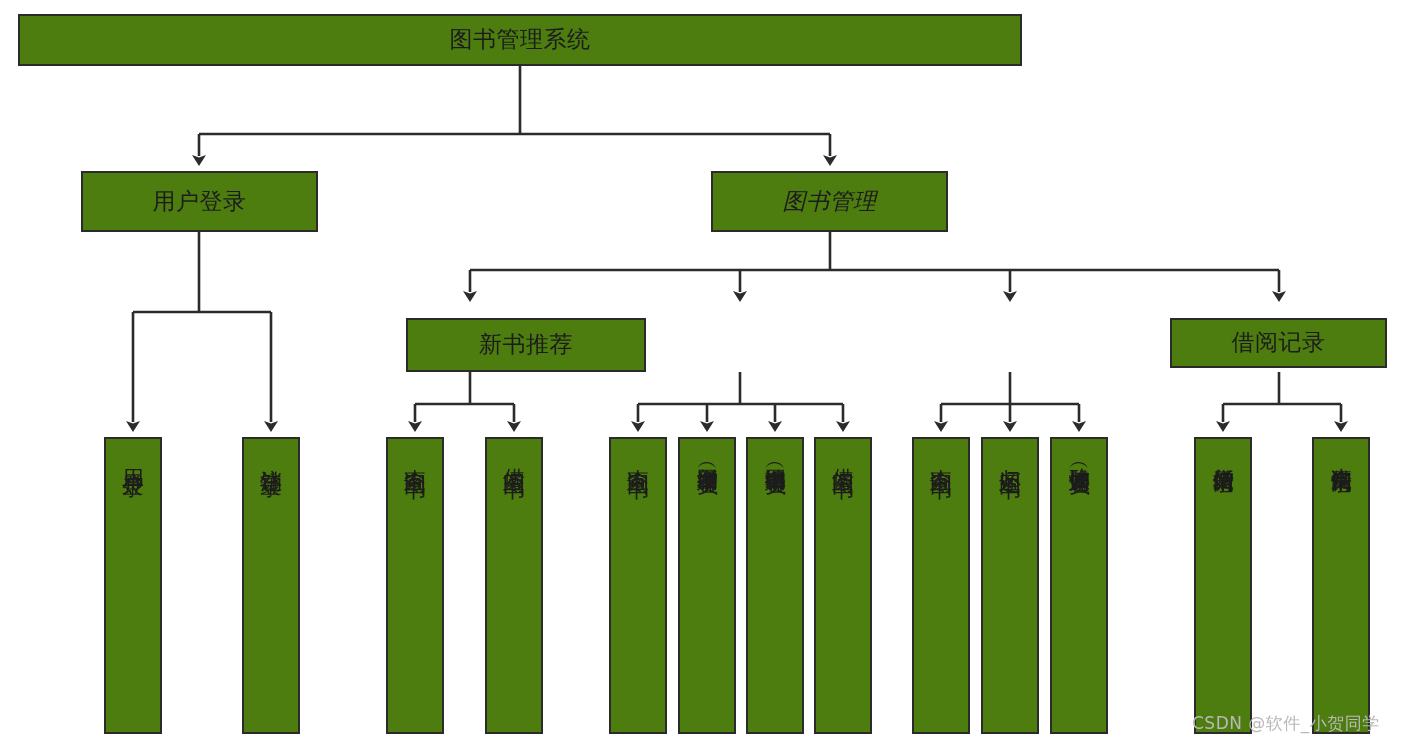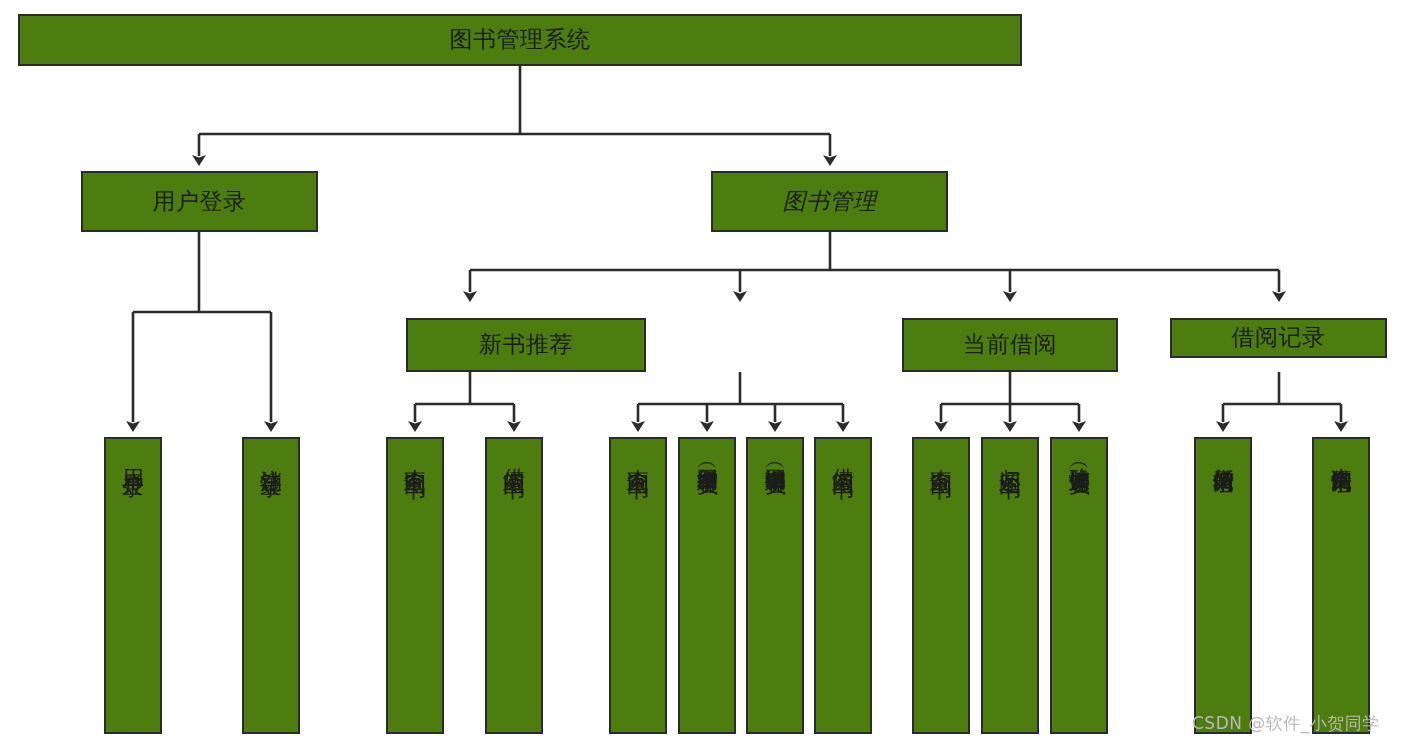--- a/index.html
+++ b/index.html
@@ -138,25 +138,22 @@
 
   <div class="node horiz" style="left:711px; top:171px; width:237px; height:61px;font-style:italic;">
     <span class="node-label">图书管理</span>
   </div>
 
   <div class="node horiz" style="left:362px; top:318px; width:240px; height:54px;margin-left:44px;">
     <span class="node-label">新书推荐</span>
   </div>
 
 
-  <div class="node horiz" style="left:902px; top:318px; width:216px; height:54px;">
-    <span class="node-label">当前借阅</span>
-  </div>
-
-  <div class="node horiz" style="left:1170px; top:318px; width:217px; height:40px;">
+
+  <div class="node horiz" style="left:1170px; top:318px; width:217px; height:50px;">
     <span class="node-label">借阅记录</span>
   </div>
 
   <div class="node vert" style="left:104px; top:437px; width:58px; height:297px;">
     <span class="node-label">用户登录</span>
   </div>
 
   <div class="node vert" style="left:242px; top:437px; width:58px; height:297px;">
     <span class="node-label">注销登录</span>
   </div>

